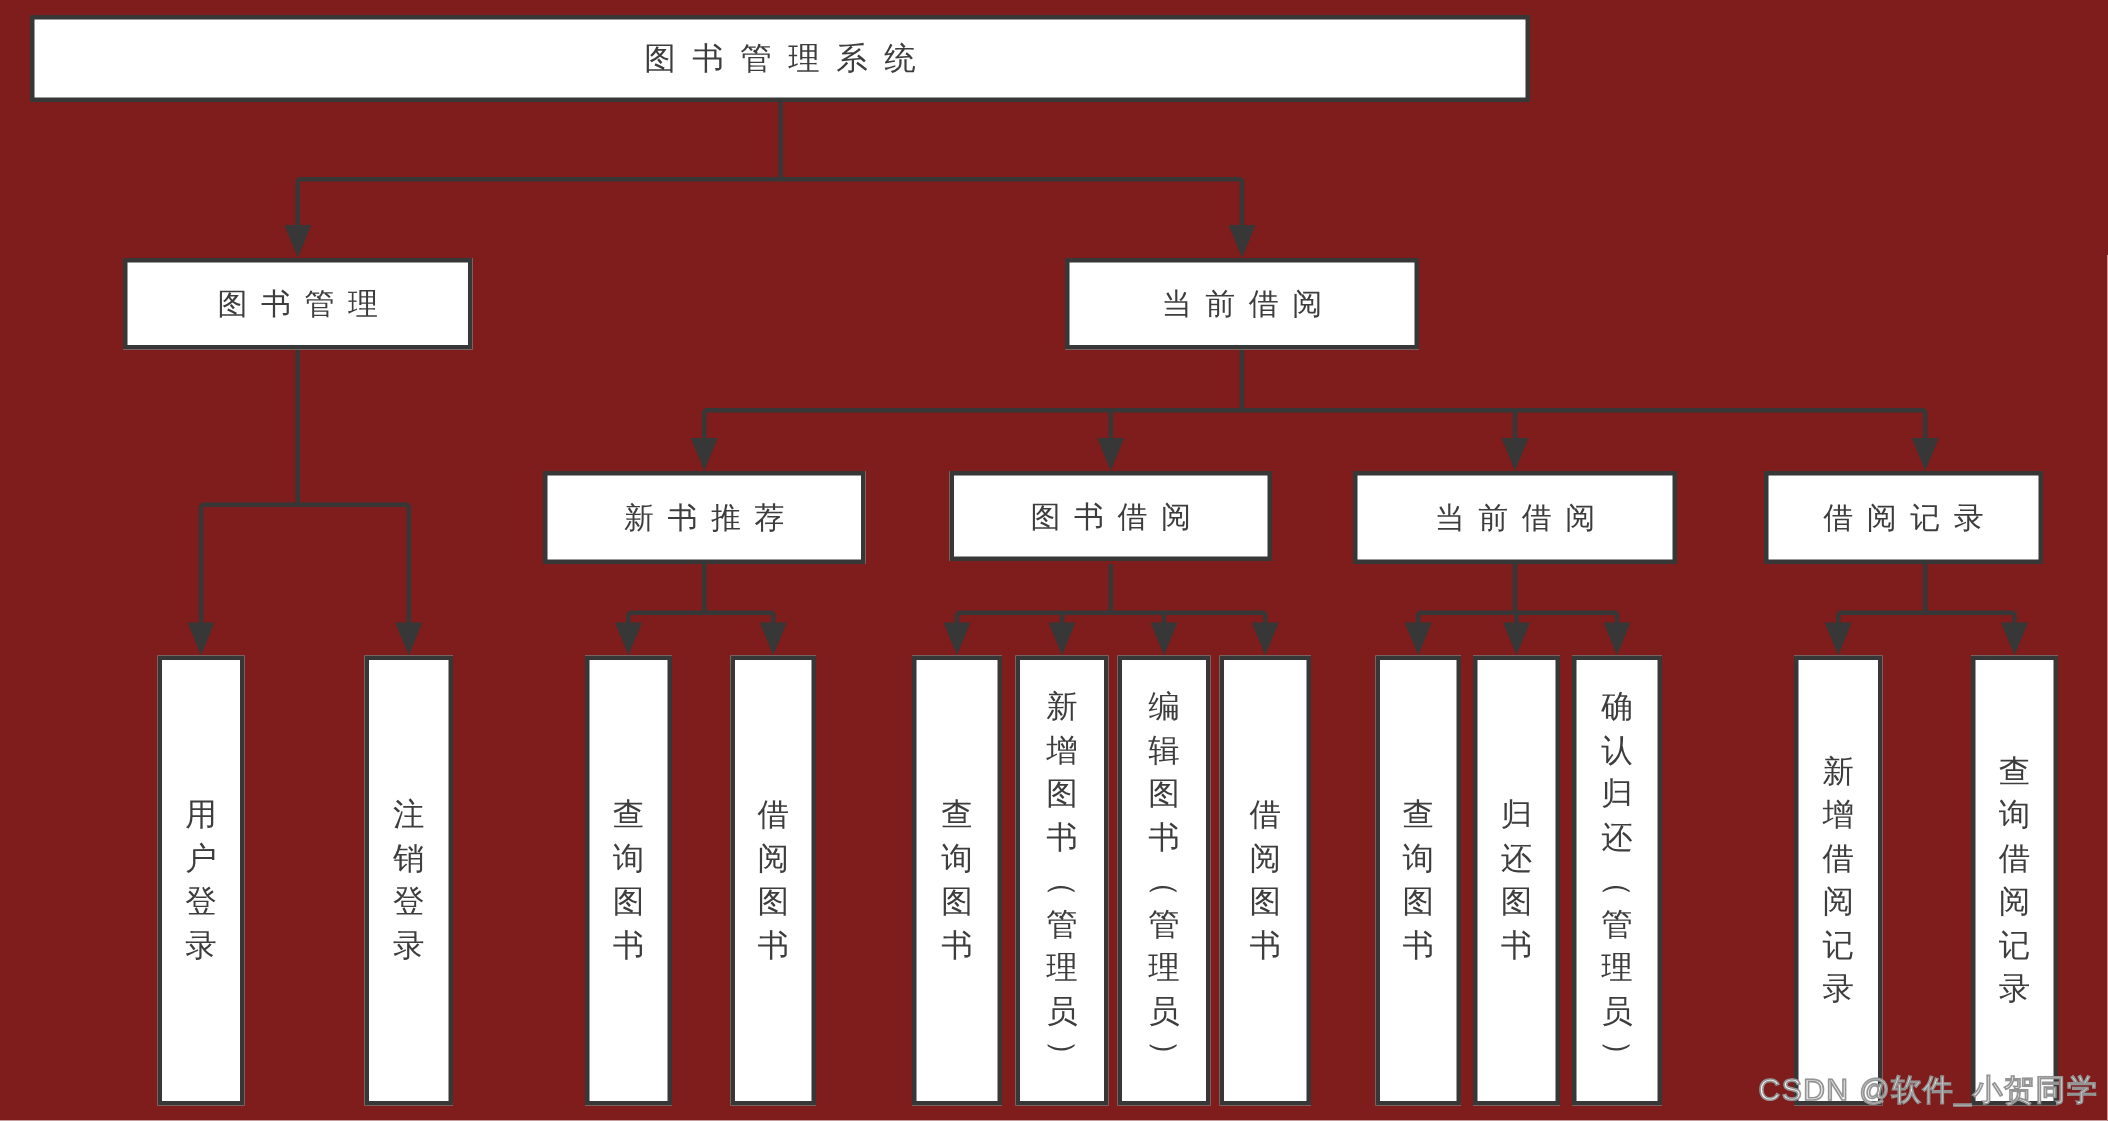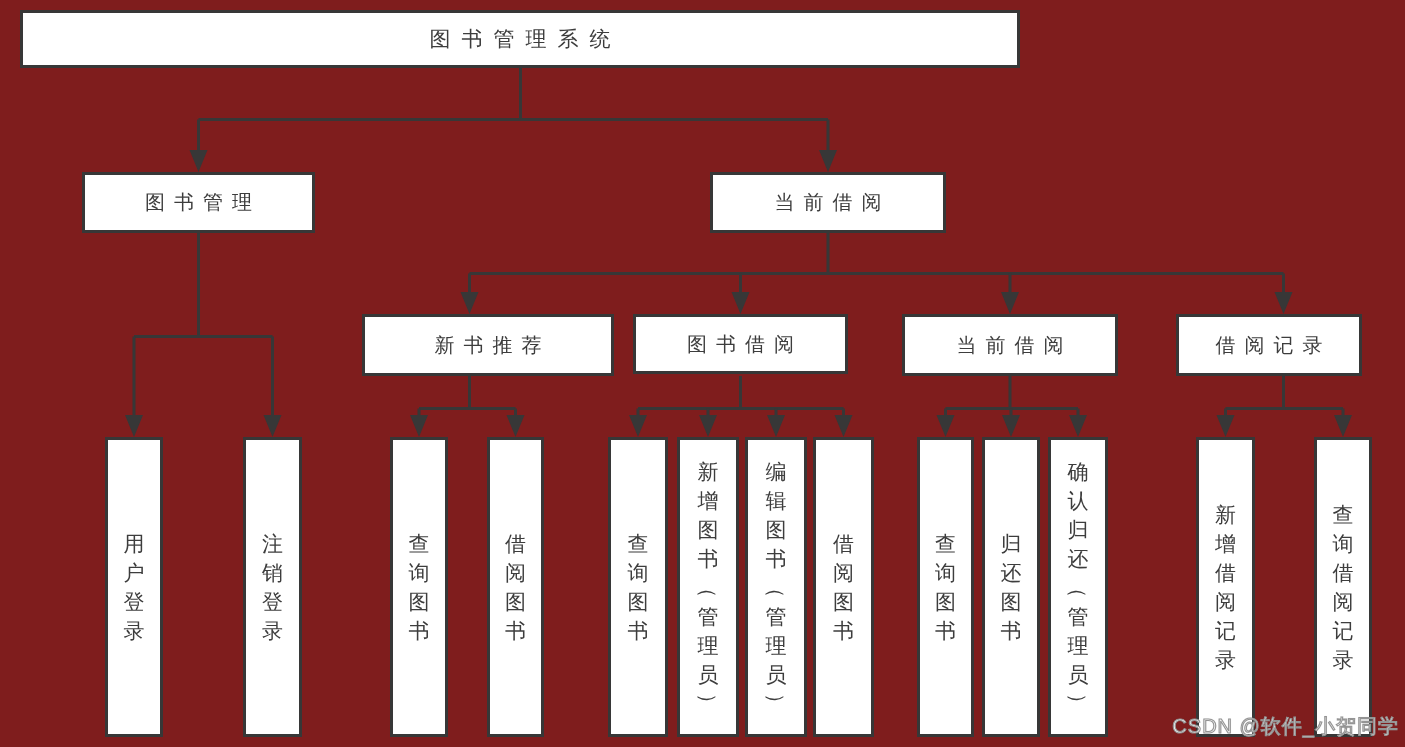--- a/index.html
+++ b/index.html
@@ -103,21 +103,21 @@
     <span class="hlabel">图书管理系统</span>
   </div>
 
   <div class="node" style="left:82px;top:172px;width:233px;height:61px">
     <span class="hlabel">图书管理</span>
   </div>
   <div class="node" style="left:710px;top:172px;width:236px;height:61px">
     <span class="hlabel">当前借阅</span>
   </div>
 
-  <div class="node" style="left:362px;top:314px;width:252px;height:62px">
+  <div class="node" style="left:362px;top:314px;width:215px;height:62px">
     <span class="hlabel">新书推荐</span>
   </div>
   <div class="node" style="left:633px;top:314px;width:215px;height:60px">
     <span class="hlabel">图书借阅</span>
   </div>
   <div class="node" style="left:902px;top:314px;width:216px;height:62px">
     <span class="hlabel">当前借阅</span>
   </div>
   <div class="node" style="left:1176px;top:314px;width:186px;height:62px">
     <span class="hlabel">借阅记录</span>

